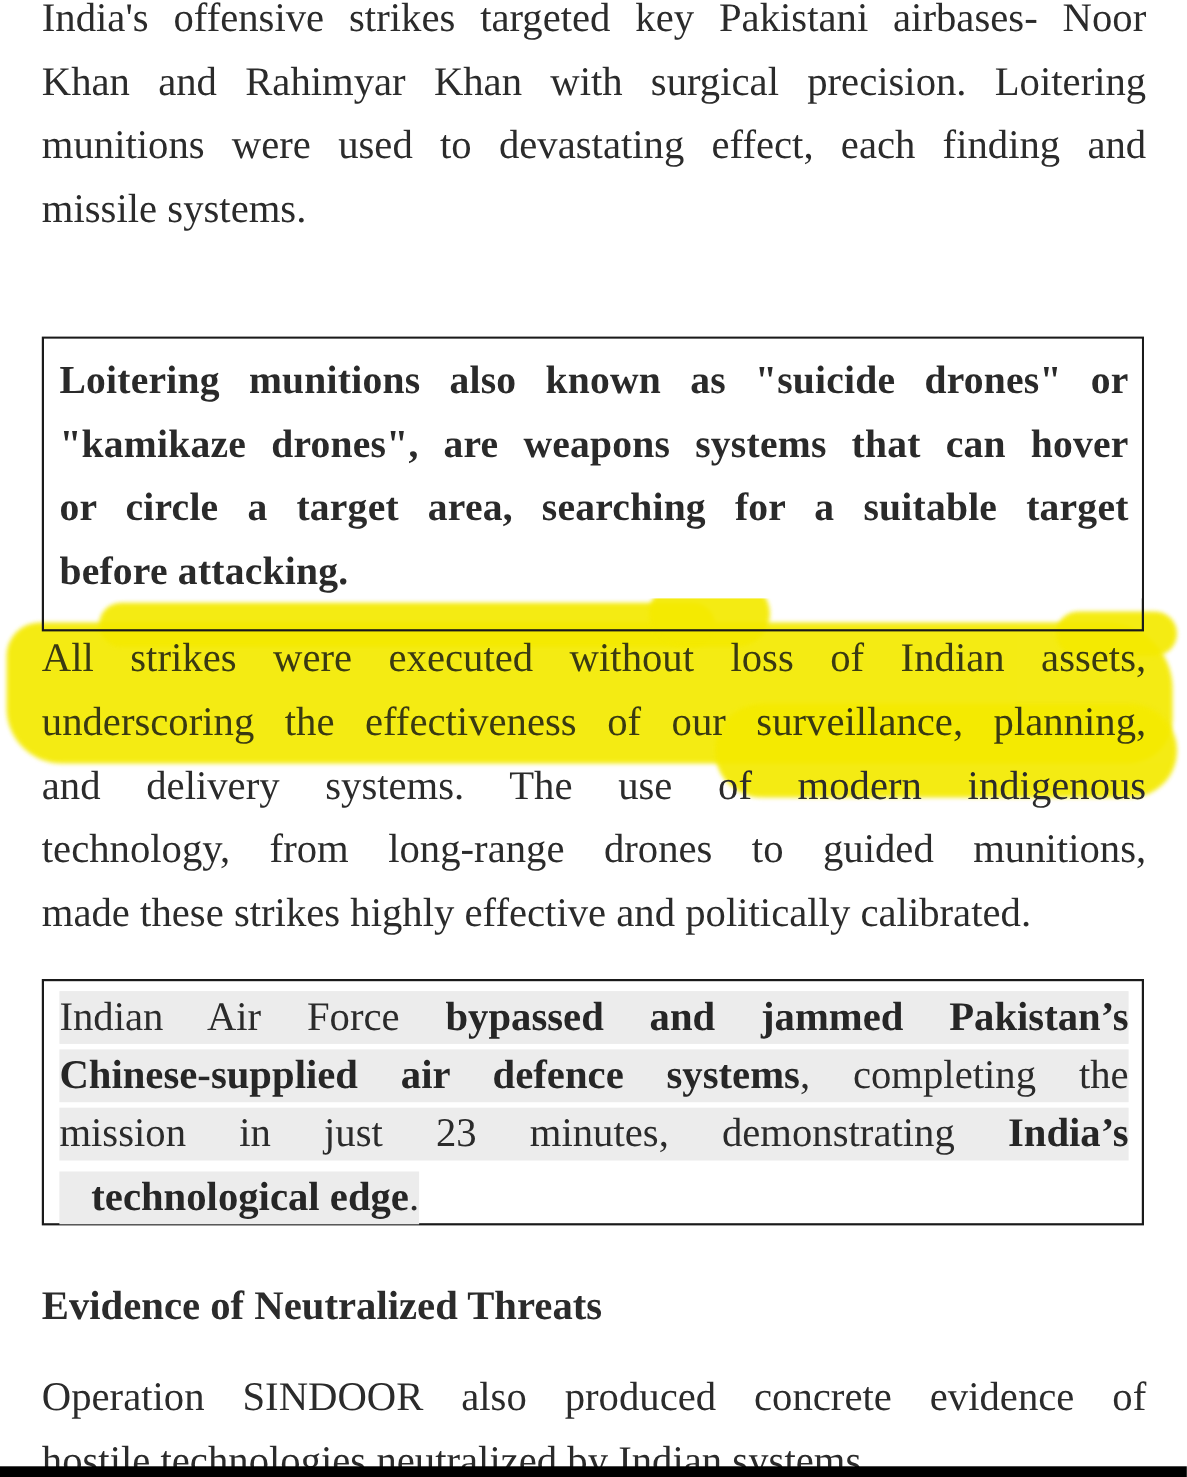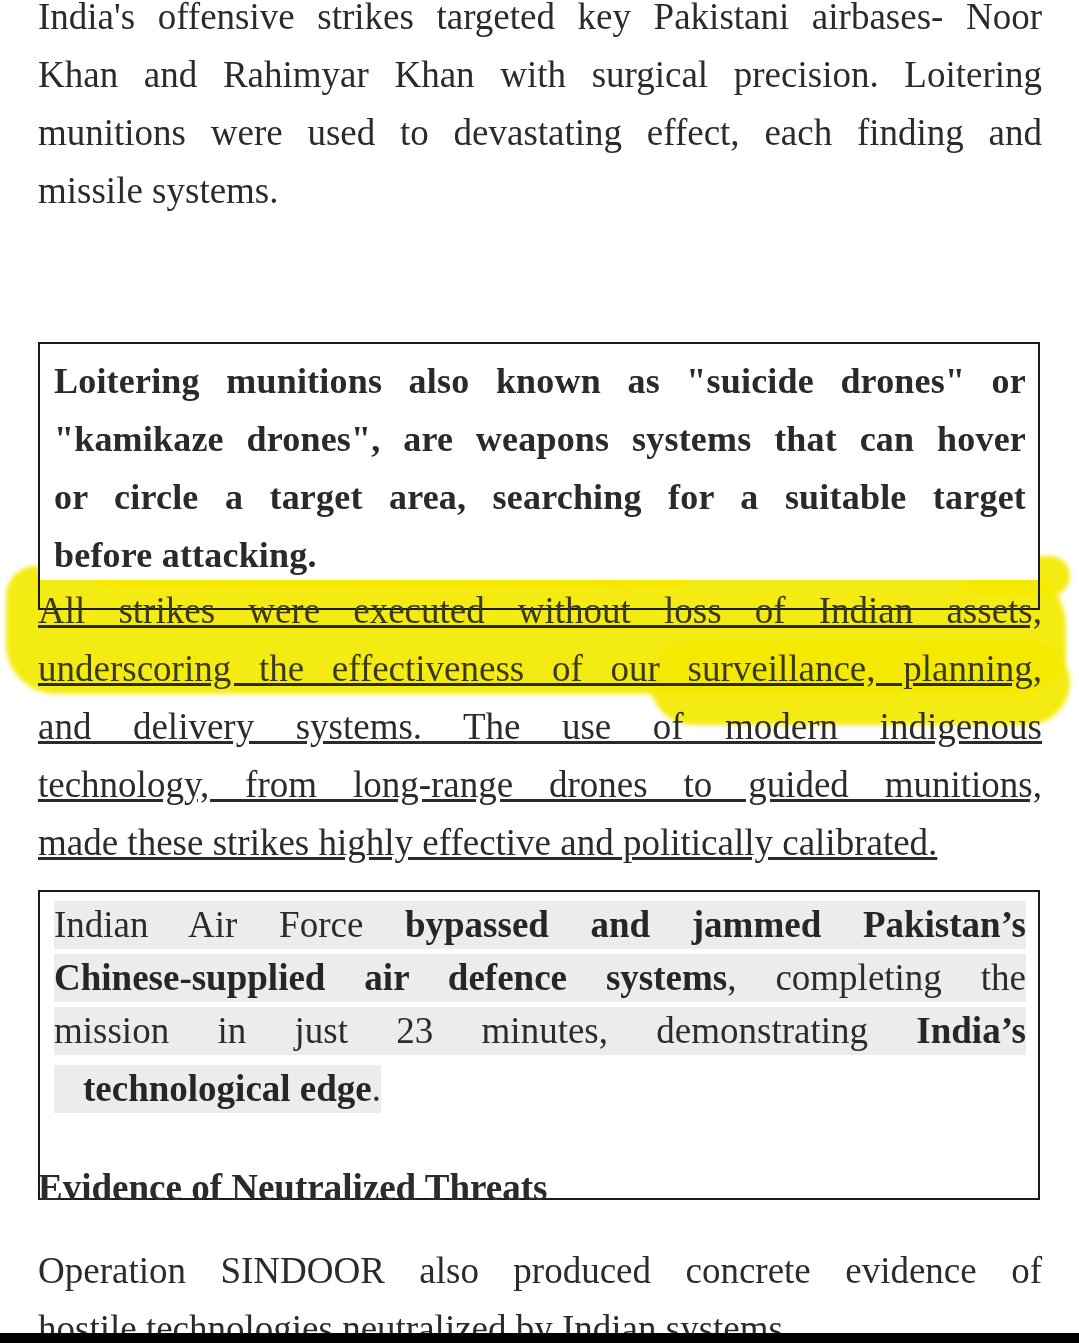--- a/index.html
+++ b/index.html
@@ -68,24 +68,24 @@
   }
 
   .highlight {
     position: absolute;
     background: #f4ea00;
     opacity: 0.92;
     border-radius: 40px;
     filter: blur(2px);
   }
 
-  .para-2 { top: 582px; text-decoration: underline; }
+  .para-2 { top: 570px; }
   .para-2 .hl-text { color: #3a3a12; }
 
-  .box-2 { top: 890px; height: 310px; }
+  .box-2 { top: 890px; height: 224px; }
   .box-2 .inner {
     position: absolute;
     left: 14px;
     top: 4px;
     width: 972px;
     font-size: 37px;
     line-height: 58px;
   }
   .shade {
     background: #ececec;
@@ -145,21 +145,21 @@
     <span class="line">munitions were used to devastating effect, each finding and</span>
     <span class="line last">missile systems.</span>
   </div>
 
   <div class="highlight" style="left:6px; top:566px; width:1060px; height:128px; border-radius:30px 60px 40px 50px;"></div>
   <div class="highlight" style="left:90px; top:548px; width:560px; height:40px; border-radius:40px;"></div>
   <div class="highlight" style="left:590px; top:528px; width:110px; height:60px; border-radius:40px;"></div>
   <div class="highlight" style="left:650px; top:640px; width:420px; height:85px; border-radius:50px;"></div>
   <div class="highlight" style="left:960px; top:556px; width:110px; height:40px; border-radius:30px;"></div>
 
-  <div class="box box-1" style="background:transparent;margin-top:36px;">
+  <div class="box box-1" style="background:transparent;">
     <div style="position:absolute; left:0; top:0; width:100%; height:236px; background:#fff;"></div>
     <div class="inner">
       <span class="line">Loitering munitions also known as "suicide drones" or</span>
       <span class="line">"kamikaze drones", are weapons systems that can hover</span>
       <span class="line">or circle a target area, searching for a suitable target</span>
       <span class="line last">before attacking.</span>
     </div>
   </div>
 
   <div class="para para-2">

